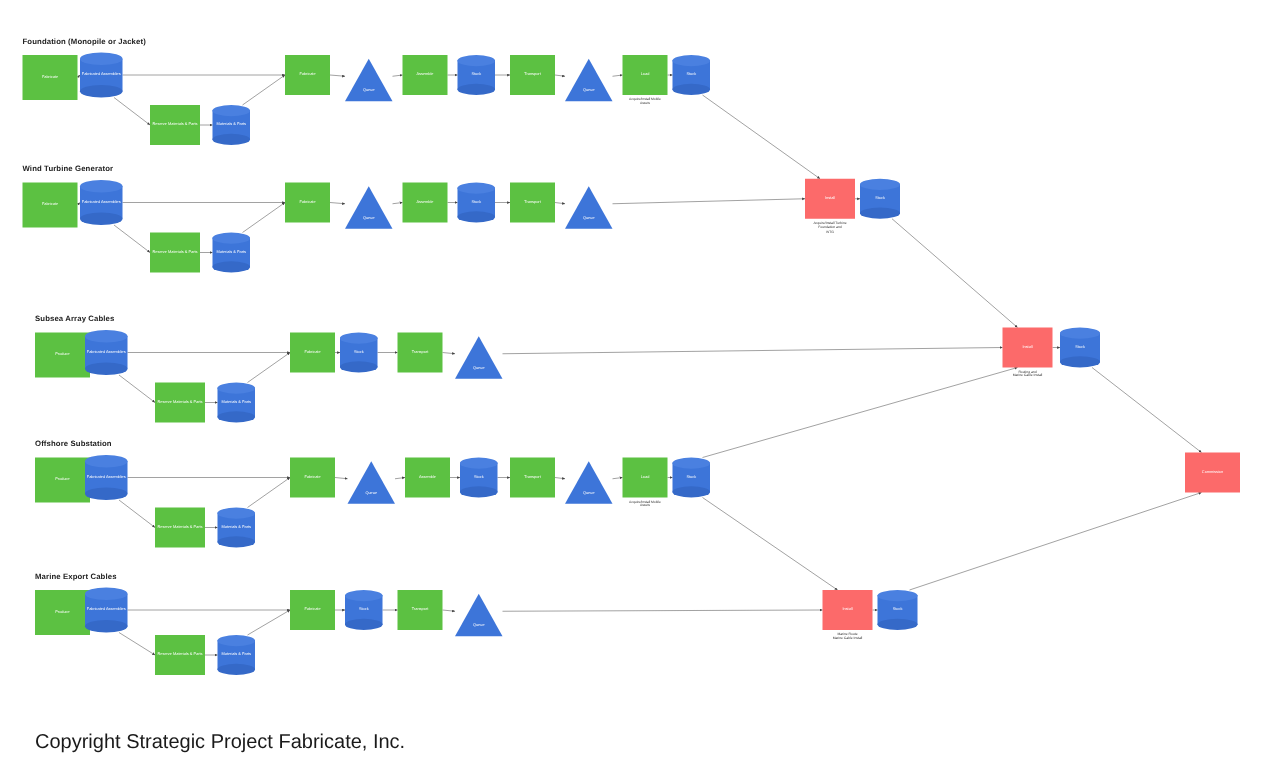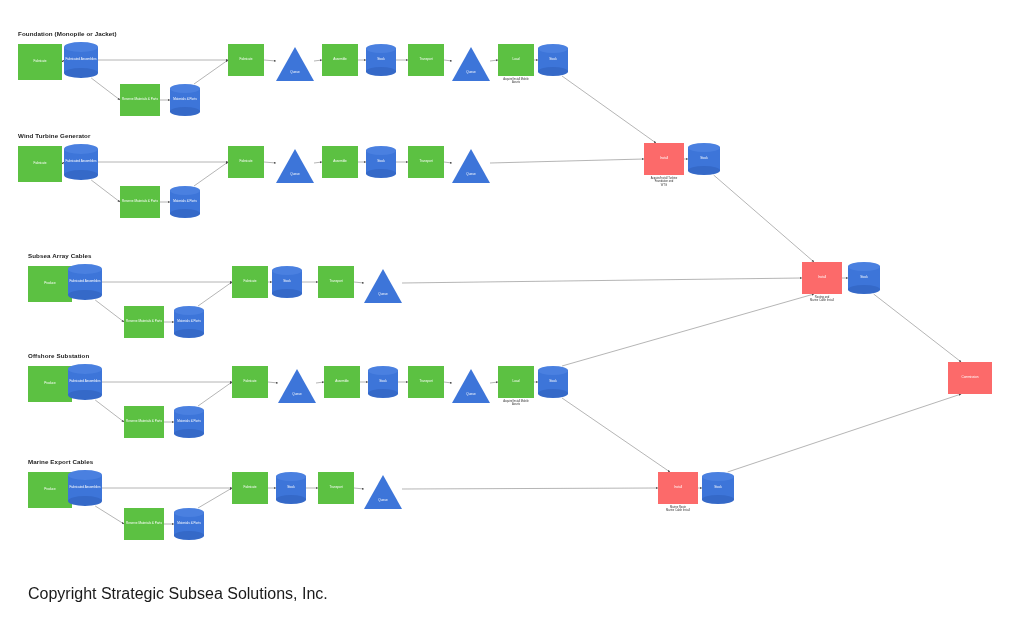--- a/index.html
+++ b/index.html
@@ -362,14 +362,14 @@
         <div class="body"></div>
         <div class="top"></div>
         <div class="bot"></div>
         <div class="nlabel">Stock</div>
       </div>
       <div class="node box red" style="left: 948px; top: 362px; width: 44px; height: 32px;">
         <div class="nlabel">Commission</div>
       </div>
     </div>
 
-  <div class="copyright">Copyright Strategic Subsea Solutions, Inc.</div>
+  <div class="copyright">Copyright Strategic Project Fabricate, Inc.</div>
 </div>
 
 </body></html>

